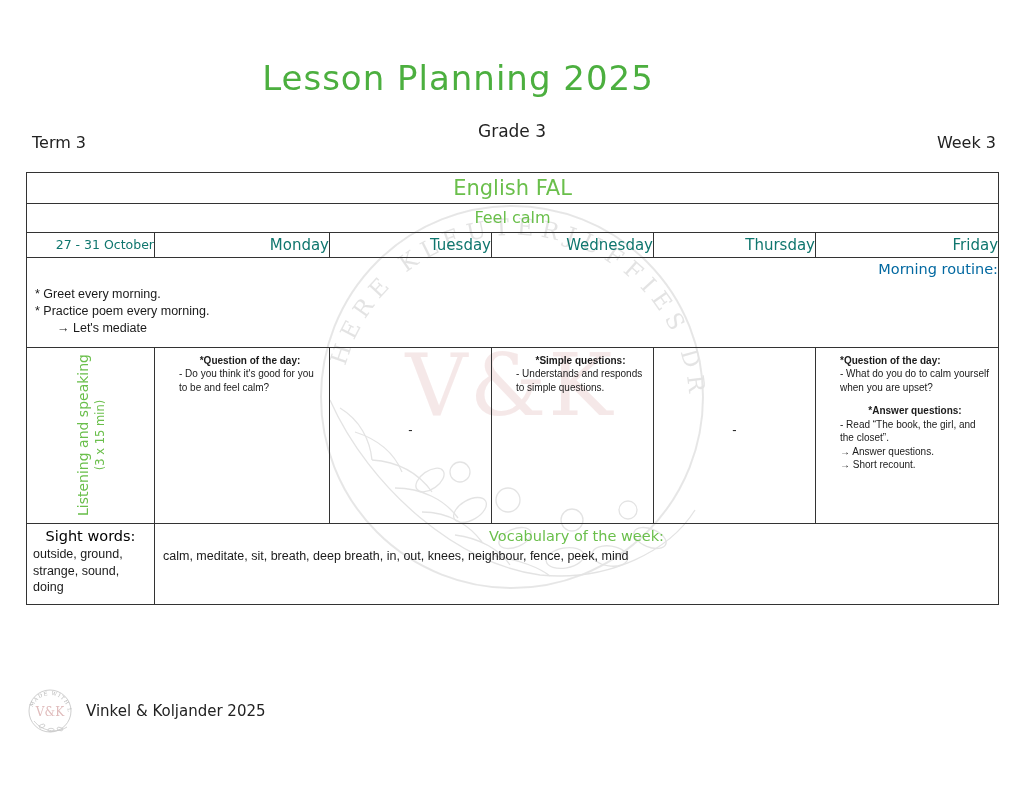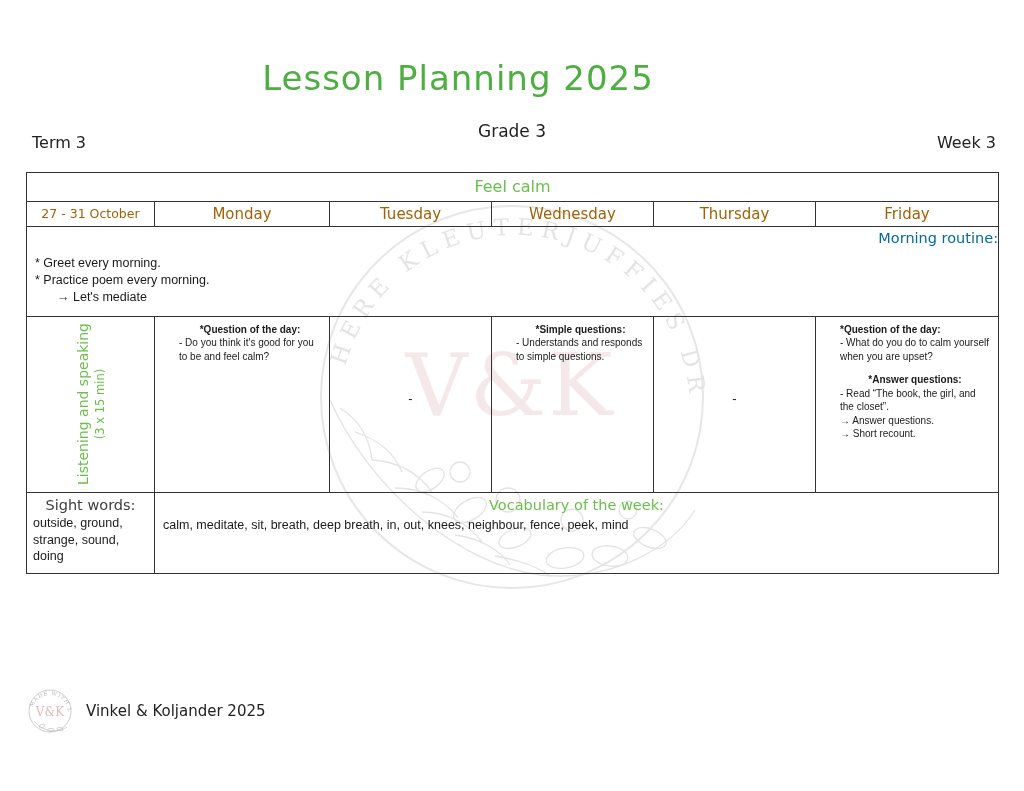--- a/index.html
+++ b/index.html
@@ -147,22 +147,22 @@
     font-family: "DejaVu Sans", sans-serif;
     font-size: 16px;
     color: #6abf4b;
     line-height: 28px;
   }
 
   .row-days td {
     height: 24px;
     font-family: "DejaVu Sans", sans-serif;
     font-size: 15px;
-    text-align: center;
-    color: #a16207;
+    text-align: right;
+    color: #0f766e;
     line-height: 24px;
   }
   .row-days td.date-cell {
     font-size: 12.5px;
   }
   .morning-label {
     text-align: right;
     font-family: "DejaVu Sans", sans-serif;
     font-size: 14.5px;
     color: #0369a1;
@@ -214,21 +214,21 @@
     padding-top: 74px;
   }
   .spacer-line {
     height: 10px;
   }
 
   .sight-label {
     text-align: center;
     font-family: "DejaVu Sans", sans-serif;
     font-size: 14.5px;
-    color: #404040;
+    color: #000000;
     padding: 4px 2px 0 2px;
   }
   .sight-words {
     padding: 2px 6px 8px 6px;
     font-size: 12.5px;
     line-height: 1.35;
   }
   .vocab-label {
     text-align: center;
     font-family: "DejaVu Sans", sans-serif;
@@ -328,20 +328,23 @@
   <table class="plan-table">
     <colgroup>
       <col style="width:128px">
       <col style="width:175px">
       <col style="width:162px">
       <col style="width:162px">
       <col style="width:162px">
       <col style="width:183px">
     </colgroup>
     <tbody>
+      <tr class="row-subject">
+        <td colspan="6" class="subject">English FAL</td>
+      </tr>
       <tr class="row-theme">
         <td colspan="6" class="theme">Feel calm</td>
       </tr>
       <tr class="row-days">
         <td class="date-cell">27 - 31 October</td>
         <td>Monday</td>
         <td>Tuesday</td>
         <td>Wednesday</td>
         <td>Thursday</td>
         <td>Friday</td>

